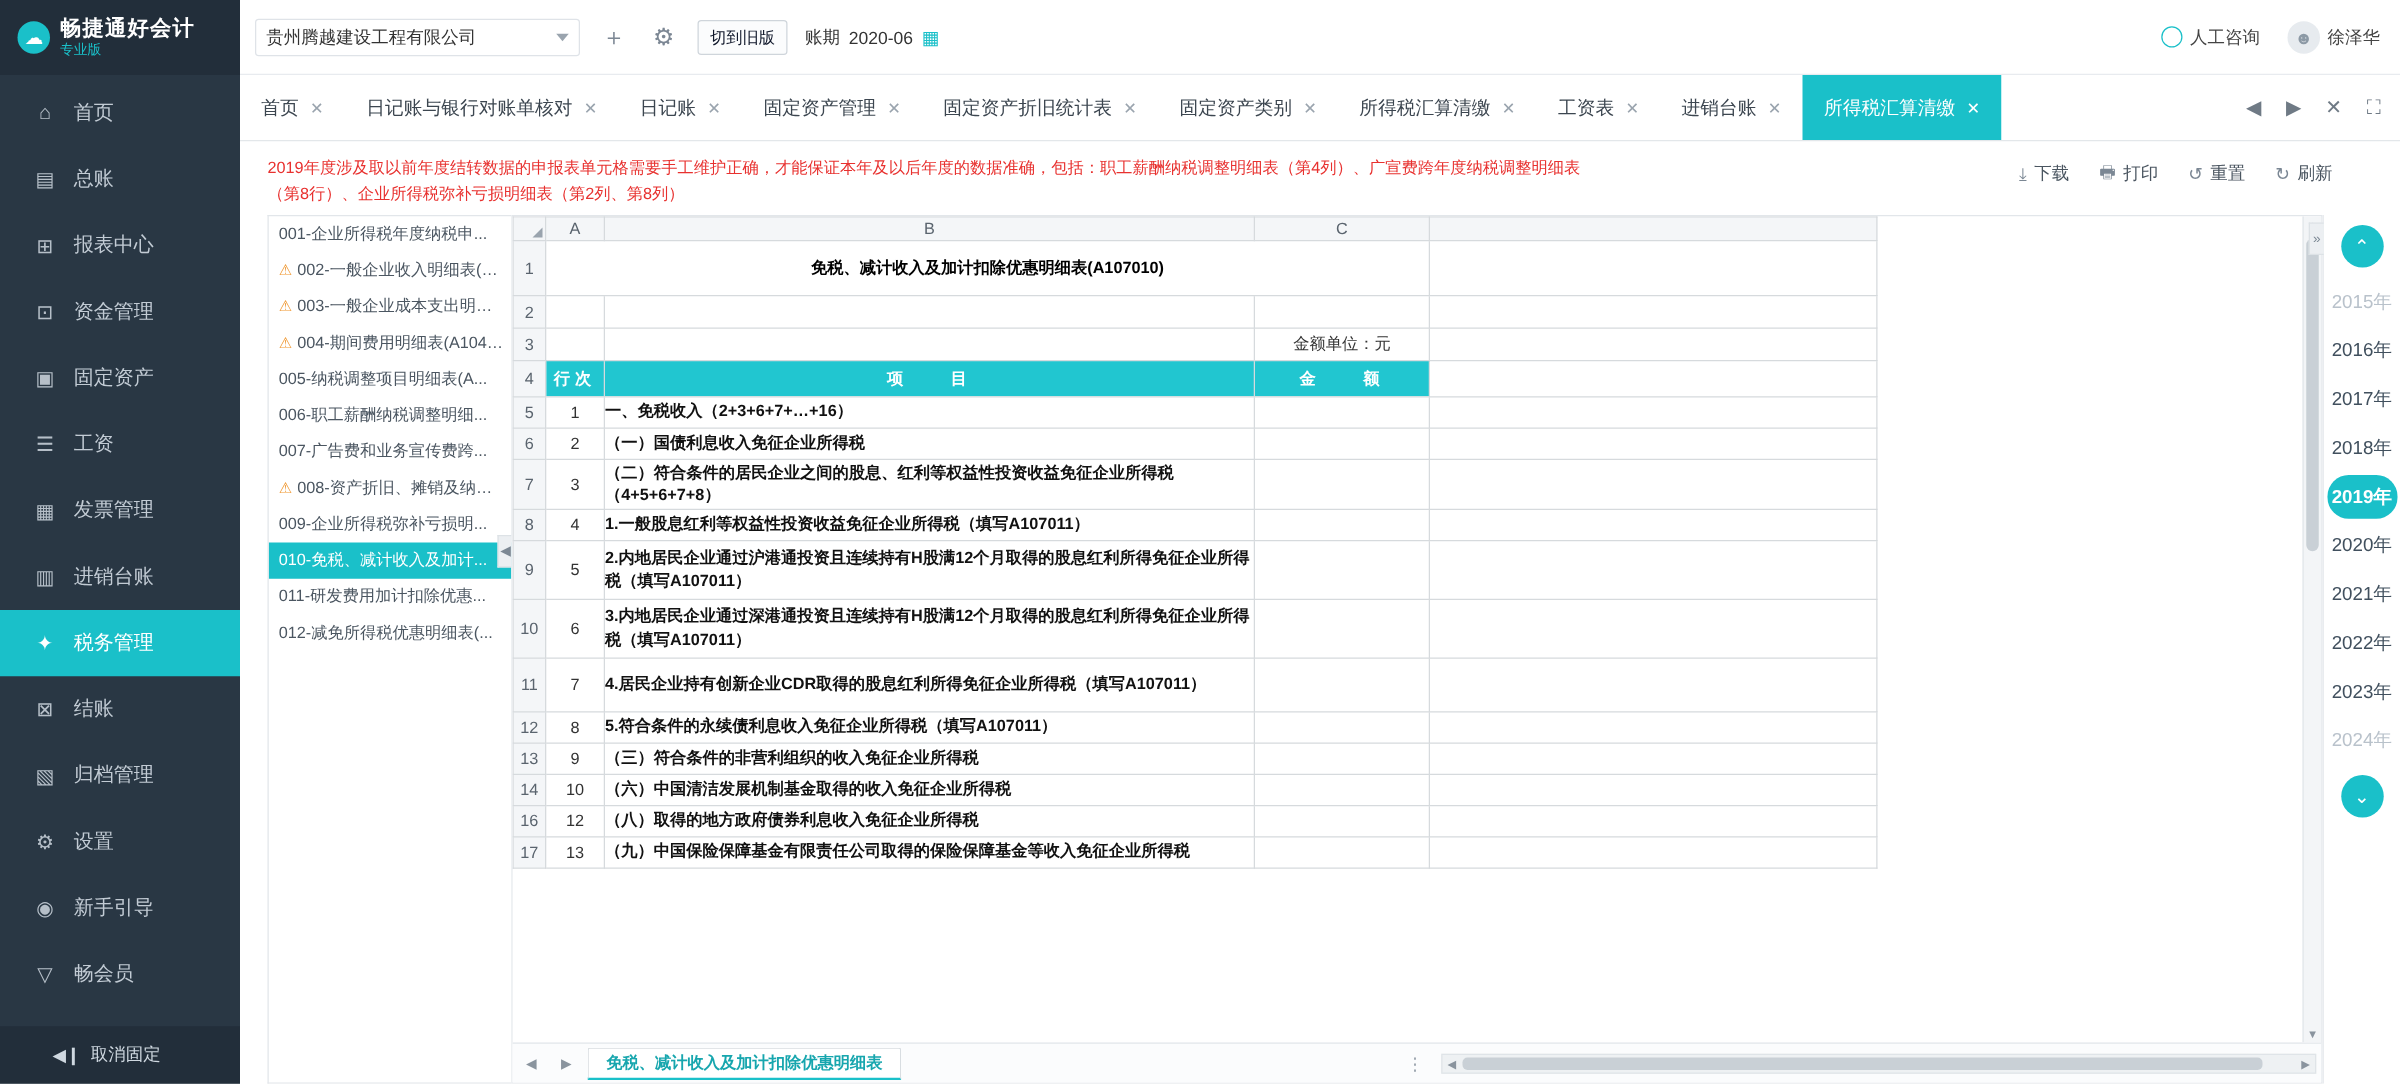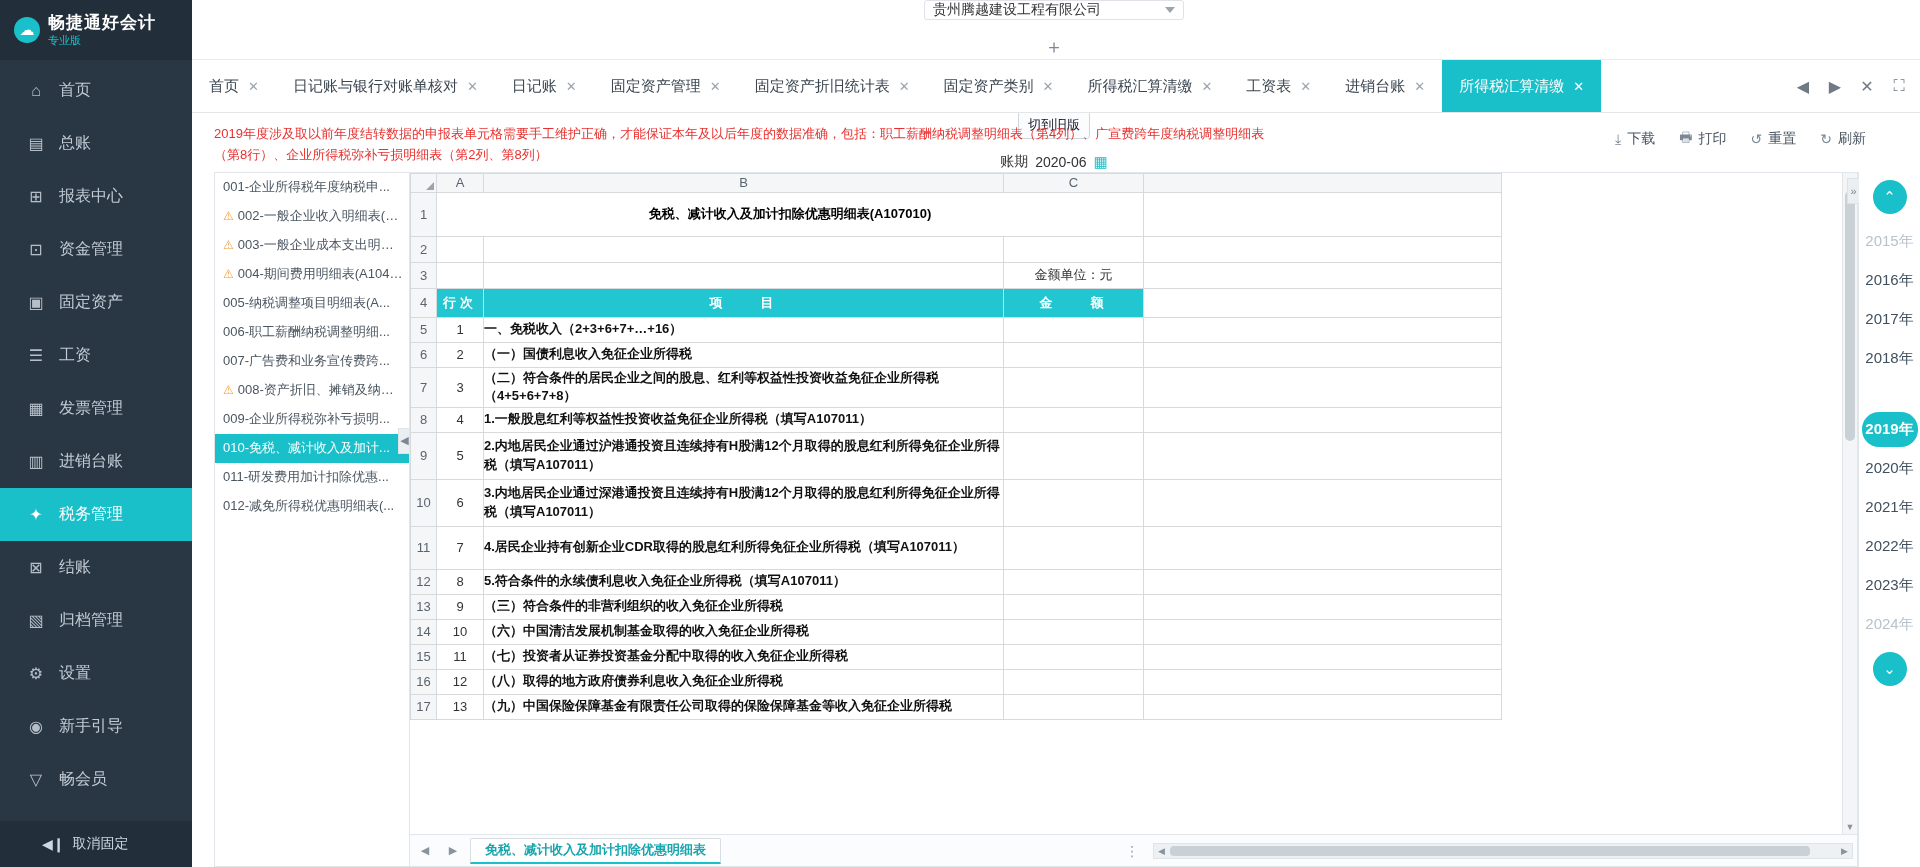--- a/index.html
+++ b/index.html
@@ -50,21 +50,21 @@
     background:#222e3a;
   }
 
   
   .main { flex:1; display:flex; flex-direction:column; min-width:0; background:#fff;}
 
   
   .topbar {
     height:60px; display:flex; align-items:center;
     border-bottom:1px solid #e8ebef; background:#fff;
-    padding:0 16px 0 12px; gap:14px;flex-direction:column;
+    padding:0 16px 0 12px; gap:14px;
   }
   .company-select {
     width:260px; height:30px; border:1px solid #dfe3e8; border-radius:3px;
     display:flex; align-items:center; justify-content:space-between;
     padding:0 8px; font-size:14px; color:#333;
   }
   .caret-down { width:0;height:0;border-left:5px solid transparent;border-right:5px solid transparent;border-top:6px solid #9aa4ae;}
   .round-btn { width:26px;height:26px;display:flex;align-items:center;justify-content:center;color:#7c8794;font-size:19px;cursor:pointer;}
   .old-ver-btn {
     border:1px solid #cfd5db; border-radius:3px; padding:4px 9px; font-size:13px;
@@ -171,21 +171,21 @@
     background:#fff; position:relative;
   }
   .rail-toggle {
     position:absolute; left:-12px; top:6px; width:12px;height:26px;
     background:#eceff2;border:1px solid #dde2e6;border-right:none;
     display:flex;align-items:center;justify-content:center;font-size:11px;color:#7b8793;
   }
   .rail-circle { width:34px;height:34px;border-radius:50%;background:#1ac0c9;color:#fff;display:flex;align-items:center;justify-content:center;font-size:15px;margin-bottom:6px;}
   .year { height:35px; width:56px; display:flex; align-items:center; justify-content:center; font-size:15px; color:#41505e; border-radius:17px; cursor:pointer;}
   .year.muted { color:#b9c2cb; }
-  .year.active { background:#1ac0c9; color:#fff; font-weight:bold;margin-top:32px;}
+  .year.active { background:#1ac0c9; color:#fff; font-weight:bold;}
 </style>
 </head>
 <body>
 
 <div class="app">
 
   <div class="sidebar">
     <div class="brand">
       <span class="brand-logo">☁</span>
       <span class="brand-text">
@@ -513,27 +513,20 @@
                 <td class="cell"></td>
               </tr>
               <tr style="height:25px">
                 <td class="rowhead">14</td>
                 <td class="cell r-num">10</td>
                 <td class="cell b-text indent1">（六）中国清洁发展机制基金取得的收入免征企业所得税</td>
                 <td class="cell"></td>
                 <td class="cell"></td>
               </tr>
               <tr style="height:25px">
-                <td class="rowhead">15</td>
-                <td class="cell r-num">11</td>
-                <td class="cell b-text indent1">（七）投资者从证券投资基金分配中取得的收入免征企业所得税</td>
-                <td class="cell"></td>
-                <td class="cell"></td>
-              </tr>
-              <tr style="height:25px">
                 <td class="rowhead">16</td>
                 <td class="cell r-num">12</td>
                 <td class="cell b-text indent1">（八）取得的地方政府债券利息收入免征企业所得税</td>
                 <td class="cell"></td>
                 <td class="cell"></td>
               </tr>
               <tr style="height:25px">
                 <td class="rowhead">17</td>
                 <td class="cell r-num">13</td>
                 <td class="cell b-text indent1">（九）中国保险保障基金有限责任公司取得的保险保障基金等收入免征企业所得税</td>

